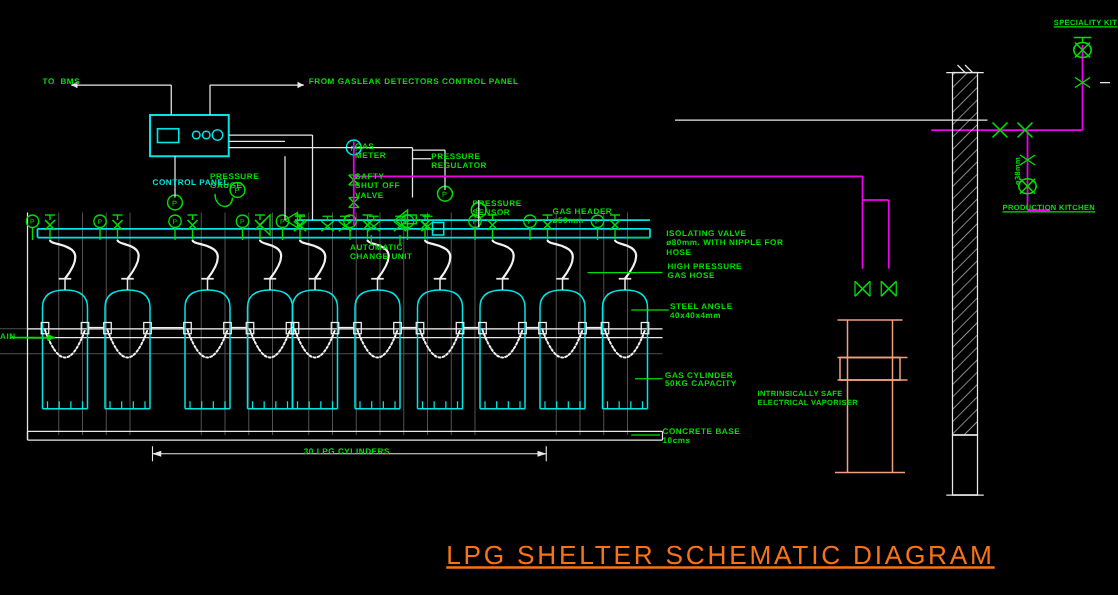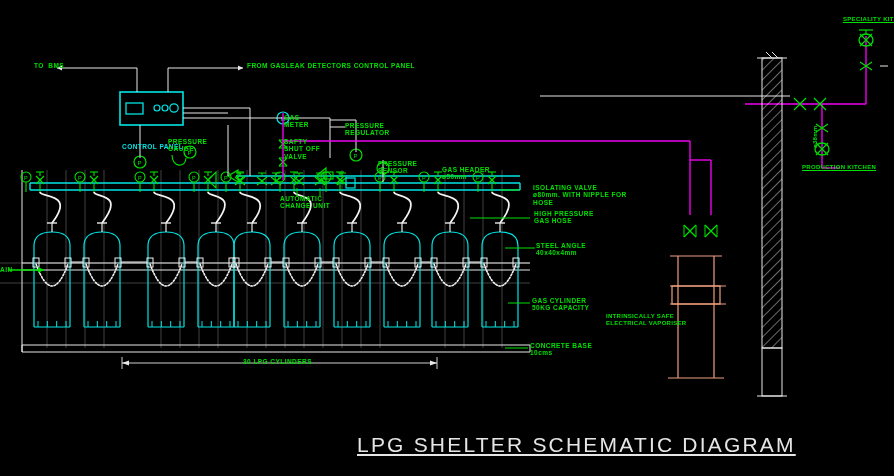--- a/index.html
+++ b/index.html
@@ -6,21 +6,21 @@
   body{width:894px;height:476px;overflow:hidden;
        font-family:"Liberation Sans",sans-serif;}
   #stage{position:relative;width:894px;height:476px;background:#000;}
   svg#cad{position:absolute;left:0;top:0;width:894px;height:476px;display:block;}
   .lbl{position:absolute;color:#00e000;font-family:"Liberation Sans",sans-serif;
        font-size:6.5px;line-height:7.4px;letter-spacing:.45px;white-space:pre;
        font-weight:bold;}
   .lbl.sm{font-size:6px;line-height:6.8px;letter-spacing:.3px;}
   .lbl.cy{color:#00e5e5;}
   .lbl.ul{text-decoration:underline;}
-  #title{position:absolute;left:357px;top:433px;color:#e5e5e5;font-size:21px;
+  #title{position:absolute;left:357px;top:433px;color:#f97316;font-size:21px;
          letter-spacing:2.2px;text-decoration:underline;white-space:pre;
          font-family:"Liberation Sans",sans-serif;}
   .vert{transform:rotate(-90deg);transform-origin:left top;}
 </style>
 </head>
 <body>
 
 <div id="stage">
 
 <svg id="cad" viewBox="0 0 894 476">

